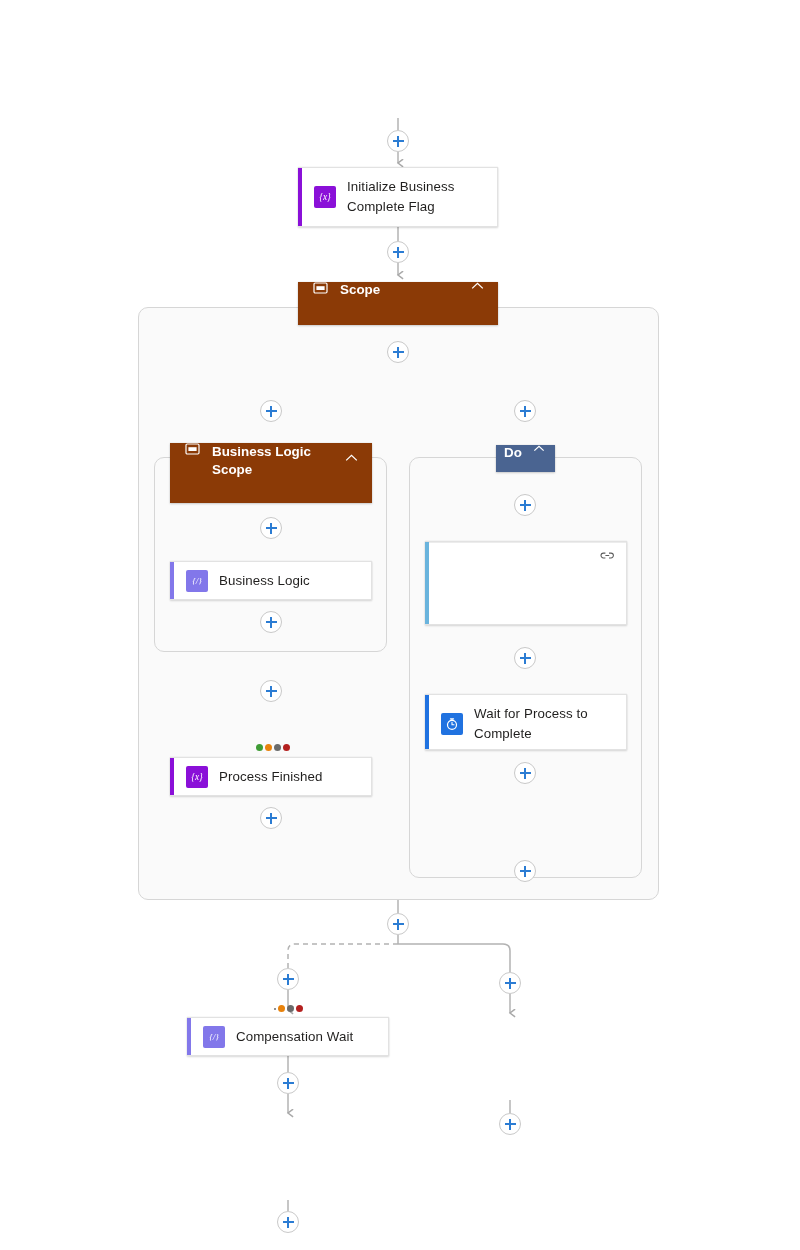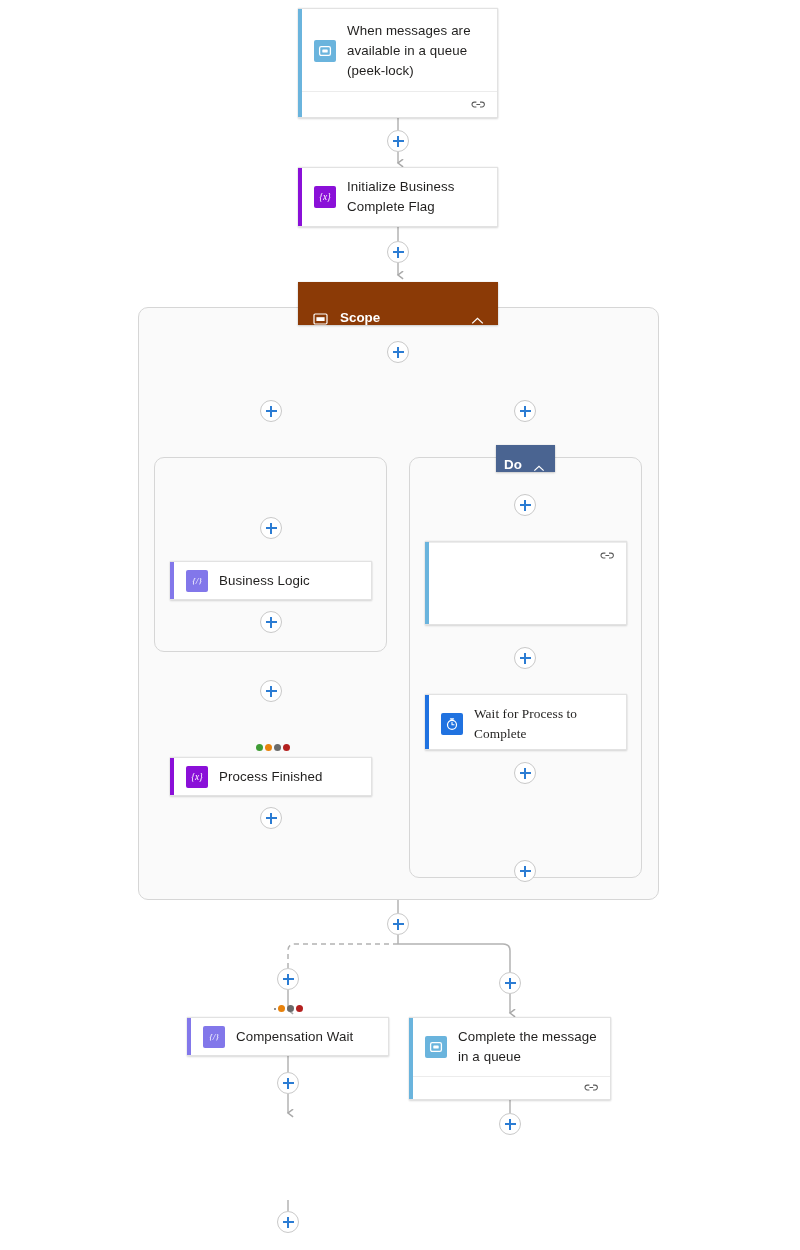--- a/index.html
+++ b/index.html
@@ -63,21 +63,21 @@
   }
   .ico svg { display: block; }
   .ico-sb   { background: #6ab4dd; }
   .ico-var  { background: #8a10d8; }
   .ico-code { background: #8277ea; }
   .ico-wait { background: #2072e0; }
 
   
   .bar {
     position: absolute;
-    display: flex; align-items: flex-end;
+    display: flex; align-items: flex-start;
     padding: 0 13px;
     color: #ffffff;
     font-size: 13.4px; font-weight: bold;
     box-shadow: 0 1px 2px rgba(0,0,0,.18), 0 0 1px rgba(0,0,0,.14);
   }
   .bar .bar-ico { flex: none; width: 18px; margin-right: 11px; display:flex; align-items:center; justify-content:center;}
   .bar .bar-label { flex: 1 1 auto; }
   .bar .chev { flex: none; width: 16px; display:flex; align-items:center; justify-content:center;}
   .bar.brown { background: #8b3a06; }
   .bar.navy  { background: #4a6491; }
@@ -172,41 +172,20 @@
       <path d="M510,1100 L510,1113"></path>
     </g>
   </svg>
 
   <div class="scope-box" style="left:138px; top:307px; width:521px; height:593px;"></div>
 
   <div class="scope-box" style="left:154px; top:457px; width:233px; height:195px;"></div>
 
   <div class="scope-box" style="left:409px; top:457px; width:233px; height:421px;"></div>
 
-  <div class="card tall" style="left:298px; top:8px; width:200px; height:110px;">
-    <span class="accent" style="background:#6ab4dd;"></span>
-    <div class="body">
-      <span class="ico ico-sb">
-        <svg width="14" height="14" viewBox="0 0 14 14">
-          <rect x="1.6" y="2.6" width="10.8" height="8.8" rx="1.6" fill="none" stroke="#ffffff" stroke-width="1.3"></rect>
-          <rect x="4.3" y="5.4" width="5.4" height="3.2" rx=".7" fill="#ffffff"></rect>
-        </svg>
-      </span>
-      <span class="title">When messages are available in a queue (peek-lock)</span>
-    </div>
-    <div class="foot">
-      <span>
-        <svg width="15" height="11" viewBox="0 0 15 11">
-          <path d="M5.4 3.1 H3.4 a2.4 2.4 0 0 0 0 4.8 h2" fill="none" stroke="#5b5b5b" stroke-width="1.05"></path>
-          <path d="M9.0 3.1 h2 a2.4 2.4 0 0 1 0 4.8 h-2" fill="none" stroke="#5b5b5b" stroke-width="1.05"></path>
-          <path d="M5.4 5.5 H9.2" fill="none" stroke="#5b5b5b" stroke-width="1.05"></path>
-        </svg>
-      </span>
-    </div>
-  </div>
 
   <div class="plus" style="left:387px; top:130px;"></div>
 
   <div class="card" style="left:298px; top:167px; width:200px; height:60px;">
     <span class="accent" style="background:#8a10d8;"></span>
     <div class="body">
       <span class="ico ico-var">
         <svg width="16" height="14" viewBox="0 0 16 14">
           <text x="8" y="10.4" font-family="Liberation Serif, serif" font-size="9.4" font-style="italic" fill="#ffffff" text-anchor="middle">{x}</text>
         </svg>
@@ -229,20 +208,34 @@
       <svg width="13" height="8" viewBox="0 0 13 8">
         <path d="M1.2 6.4 L6.5 1.4 L11.8 6.4" fill="none" stroke="#ffffff" stroke-width="1.3"></path>
       </svg>
     </span>
   </div>
 
   <div class="plus" style="left:387px; top:341px;"></div>
   <div class="plus" style="left:260px; top:400px;"></div>
   <div class="plus" style="left:514px; top:400px;"></div>
 
+  <div class="bar brown" style="left:170px; top:443px; width:202px; height:60px;">
+    <span class="bar-ico">
+      <svg width="15" height="12" viewBox="0 0 15 12">
+        <rect x="1" y="1" width="13" height="10" rx="1.2" fill="none" stroke="#ffffff" stroke-width="1.2"></rect>
+        <rect x="3.4" y="4.2" width="8.2" height="3.8" fill="#ffffff"></rect>
+      </svg>
+    </span>
+    <span class="bar-label" style="line-height:18px;">Business Logic Scope</span>
+    <span class="chev" style="align-self:flex-start; margin-top:11px;">
+      <svg width="13" height="8" viewBox="0 0 13 8">
+        <path d="M1.2 6.4 L6.5 1.4 L11.8 6.4" fill="none" stroke="#ffffff" stroke-width="1.3"></path>
+      </svg>
+    </span>
+  </div>
 
   <div class="plus" style="left:260px; top:517px;"></div>
 
   <div class="card" style="left:170px; top:561px; width:202px; height:39px;">
     <span class="accent" style="background:#8277ea;"></span>
     <div class="body" style="padding-top:0;padding-bottom:0;">
       <span class="ico ico-code">
         <svg width="16" height="14" viewBox="0 0 16 14">
           <text x="8" y="10.4" font-family="Liberation Serif, serif" font-size="9" font-style="italic" fill="#ffffff" text-anchor="middle">{/}</text>
         </svg>
@@ -294,21 +287,21 @@
           <path d="M5.4 3.1 H3.4 a2.4 2.4 0 0 0 0 4.8 h2" fill="none" stroke="#5b5b5b" stroke-width="1.05"></path>
           <path d="M9.0 3.1 h2 a2.4 2.4 0 0 1 0 4.8 h-2" fill="none" stroke="#5b5b5b" stroke-width="1.05"></path>
           <path d="M5.4 5.5 H9.2" fill="none" stroke="#5b5b5b" stroke-width="1.05"></path>
         </svg>
       </span>
     </div>
   </div>
 
   <div class="plus" style="left:514px; top:647px;"></div>
 
-  <div class="card" style="left:425px; top:694px; width:202px; height:56px;font-family:Liberation Serif, serif;">
+  <div class="card" style="left:425px; top:694px; width:202px; height:56px;">
     <span class="accent" style="background:#2072e0;"></span>
     <div class="body">
       <span class="ico ico-wait">
         <svg width="14" height="14" viewBox="0 0 14 14">
           <circle cx="7" cy="7.8" r="4.5" fill="none" stroke="#ffffff" stroke-width="1.2"></circle>
           <path d="M7 5.4 V7.8 H9" fill="none" stroke="#ffffff" stroke-width="1.1" stroke-linecap="round"></path>
           <path d="M5.5 1.9 H8.5" stroke="#ffffff" stroke-width="1.3" stroke-linecap="round"></path>
           <path d="M7 1.9 V3.3" stroke="#ffffff" stroke-width="1.2"></path>
         </svg>
       </span>
@@ -342,37 +335,16 @@
       </span>
       <span class="title">Compensation Wait</span>
     </div>
   </div>
 
   <div class="plus" style="left:277px; top:1072px;"></div>
 
 
   <div class="plus" style="left:277px; top:1211px;"></div>
 
-  <div class="card" style="left:409px; top:1017px; width:202px; height:83px;">
-    <span class="accent" style="background:#6ab4dd;"></span>
-    <div class="body">
-      <span class="ico ico-sb">
-        <svg width="14" height="14" viewBox="0 0 14 14">
-          <rect x="1.6" y="2.6" width="10.8" height="8.8" rx="1.6" fill="none" stroke="#ffffff" stroke-width="1.3"></rect>
-          <rect x="4.3" y="5.4" width="5.4" height="3.2" rx=".7" fill="#ffffff"></rect>
-        </svg>
-      </span>
-      <span class="title">Complete the message in a queue</span>
-    </div>
-    <div class="foot">
-      <span>
-        <svg width="15" height="11" viewBox="0 0 15 11">
-          <path d="M5.4 3.1 H3.4 a2.4 2.4 0 0 0 0 4.8 h2" fill="none" stroke="#5b5b5b" stroke-width="1.05"></path>
-          <path d="M9.0 3.1 h2 a2.4 2.4 0 0 1 0 4.8 h-2" fill="none" stroke="#5b5b5b" stroke-width="1.05"></path>
-          <path d="M5.4 5.5 H9.2" fill="none" stroke="#5b5b5b" stroke-width="1.05"></path>
-        </svg>
-      </span>
-    </div>
-  </div>
 
   <div class="plus" style="left:499px; top:1113px;"></div>
 
 </div>
 
 </body></html>

